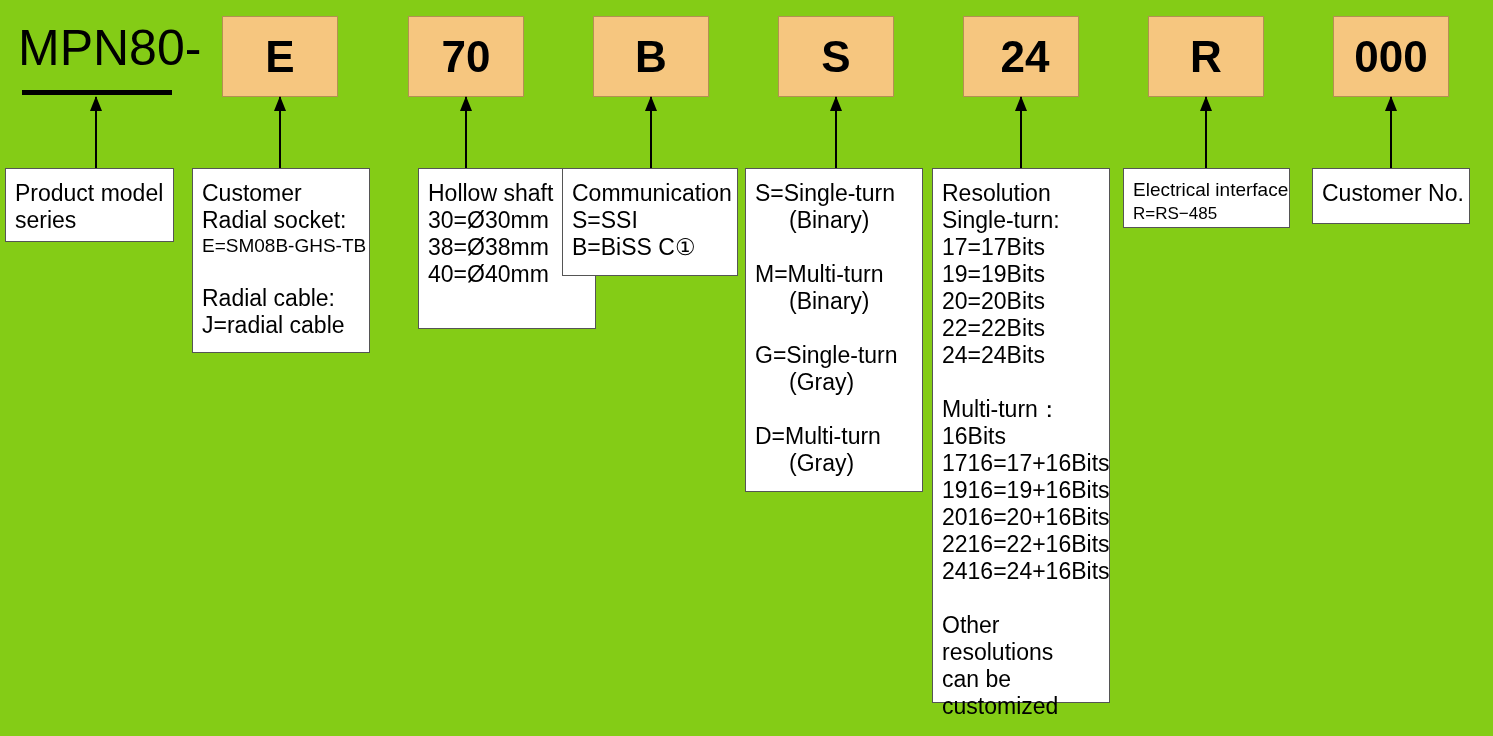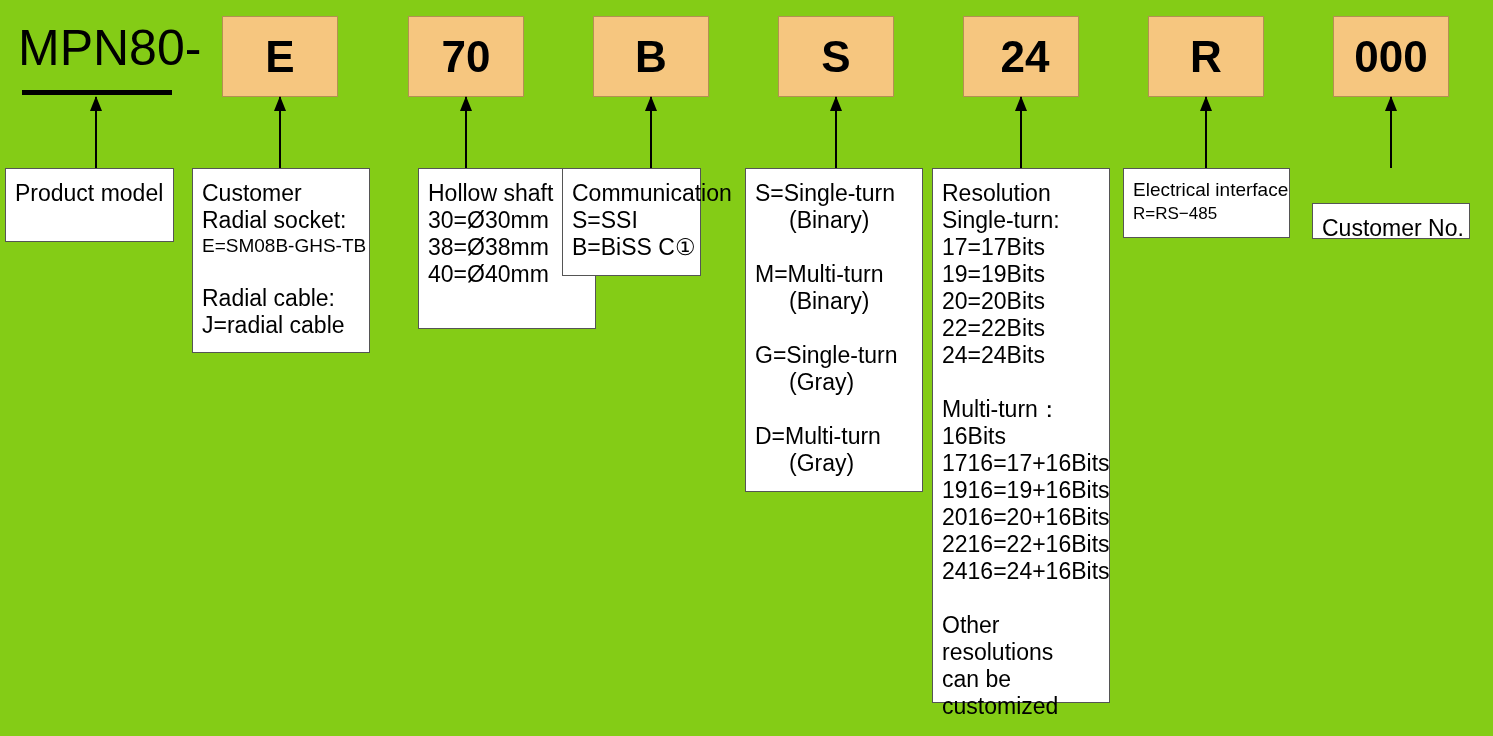--- a/index.html
+++ b/index.html
@@ -108,29 +108,29 @@
 
   <div class="arrow" style="left:95px;  top:97px;  height:71px;"></div>
   <div class="arrow" style="left:279px; top:97px;  height:71px;"></div>
   <div class="arrow" style="left:465px; top:97px;  height:71px;"></div>
   <div class="arrow" style="left:650px; top:97px;  height:71px;"></div>
   <div class="arrow" style="left:835px; top:97px;  height:71px;"></div>
   <div class="arrow" style="left:1020px;top:97px;  height:71px;"></div>
   <div class="arrow" style="left:1205px;top:97px;  height:71px;"></div>
   <div class="arrow" style="left:1390px;top:97px;  height:71px;"></div>
 
-  <div class="desc-box" style="left:5px;   top:168px; width:169px; height:74px;"><span class="line">Product model</span></div>
+  <div class="desc-box" style="left:5px;   top:168px; width:169px; height:74px;"><span class="line">Product model</span><span class="line">series</span></div>
 
   <div class="desc-box" style="left:192px; top:168px; width:178px; height:185px;"><span class="line">Customer</span><span class="line">Radial socket:</span><span class="line sm">E=SM08B-GHS-TB</span><span class="line blank">&nbsp;</span><span class="line">Radial cable:</span><span class="line">J=radial cable</span></div>
 
   <div class="desc-box" style="left:377px; top:168px; width:178px; height:161px;margin-left:41px;"><span class="line">Hollow shaft</span><span class="line">30=Ø30mm</span><span class="line">38=Ø38mm</span><span class="line">40=Ø40mm</span></div>
 
-  <div class="desc-box" style="left:562px; top:168px; width:139px; height:108px;"><span class="line">Communication</span><span class="line">S=SSI</span><span class="line">B=BiSS C①</span></div>
+  <div class="desc-box" style="left:562px; top:168px; width:176px; height:108px;"><span class="line">Communication</span><span class="line">S=SSI</span><span class="line">B=BiSS C①</span></div>
 
   <div class="desc-box" style="left:745px; top:168px; width:178px; height:324px;"><span class="line">S=Single-turn</span><span class="line indent">(Binary)</span><span class="line blank">&nbsp;</span><span class="line">M=Multi-turn</span><span class="line indent">(Binary)</span><span class="line blank">&nbsp;</span><span class="line">G=Single-turn</span><span class="line indent">(Gray)</span><span class="line blank">&nbsp;</span><span class="line">D=Multi-turn</span><span class="line indent">(Gray)</span></div>
 
   <div class="desc-box" style="left:932px; top:168px; width:178px; height:535px;"><span class="line">Resolution</span><span class="line">Single-turn:</span><span class="line">17=17Bits</span><span class="line">19=19Bits</span><span class="line">20=20Bits</span><span class="line">22=22Bits</span><span class="line">24=24Bits</span><span class="line blank">&nbsp;</span><span class="line">Multi-turn：16Bits</span><span class="line">1716=17+16Bits</span><span class="line">1916=19+16Bits</span><span class="line">2016=20+16Bits</span><span class="line">2216=22+16Bits</span><span class="line">2416=24+16Bits</span><span class="line blank">&nbsp;</span><span class="line">Other</span><span class="line">resolutions</span><span class="line">can be</span><span class="line">customized</span></div>
 
-  <div class="desc-box" style="left:1123px; top:168px; width:167px; height:70px; padding-top:9px;"><span class="line sm">Electrical interface</span><span class="line xs">R=RS−485</span></div>
+  <div class="desc-box" style="left:1123px; top:168px; width:167px; height:60px; padding-top:9px;"><span class="line sm">Electrical interface</span><span class="line xs">R=RS−485</span></div>
 
-  <div class="desc-box" style="left:1312px; top:168px; width:158px; height:36px;margin-top:35px;"><span class="line">Customer No.</span></div>
+  <div class="desc-box" style="left:1312px; top:168px; width:158px; height:56px;"><span class="line">Customer No.</span></div>
 
 </div>
 
 </body></html>

